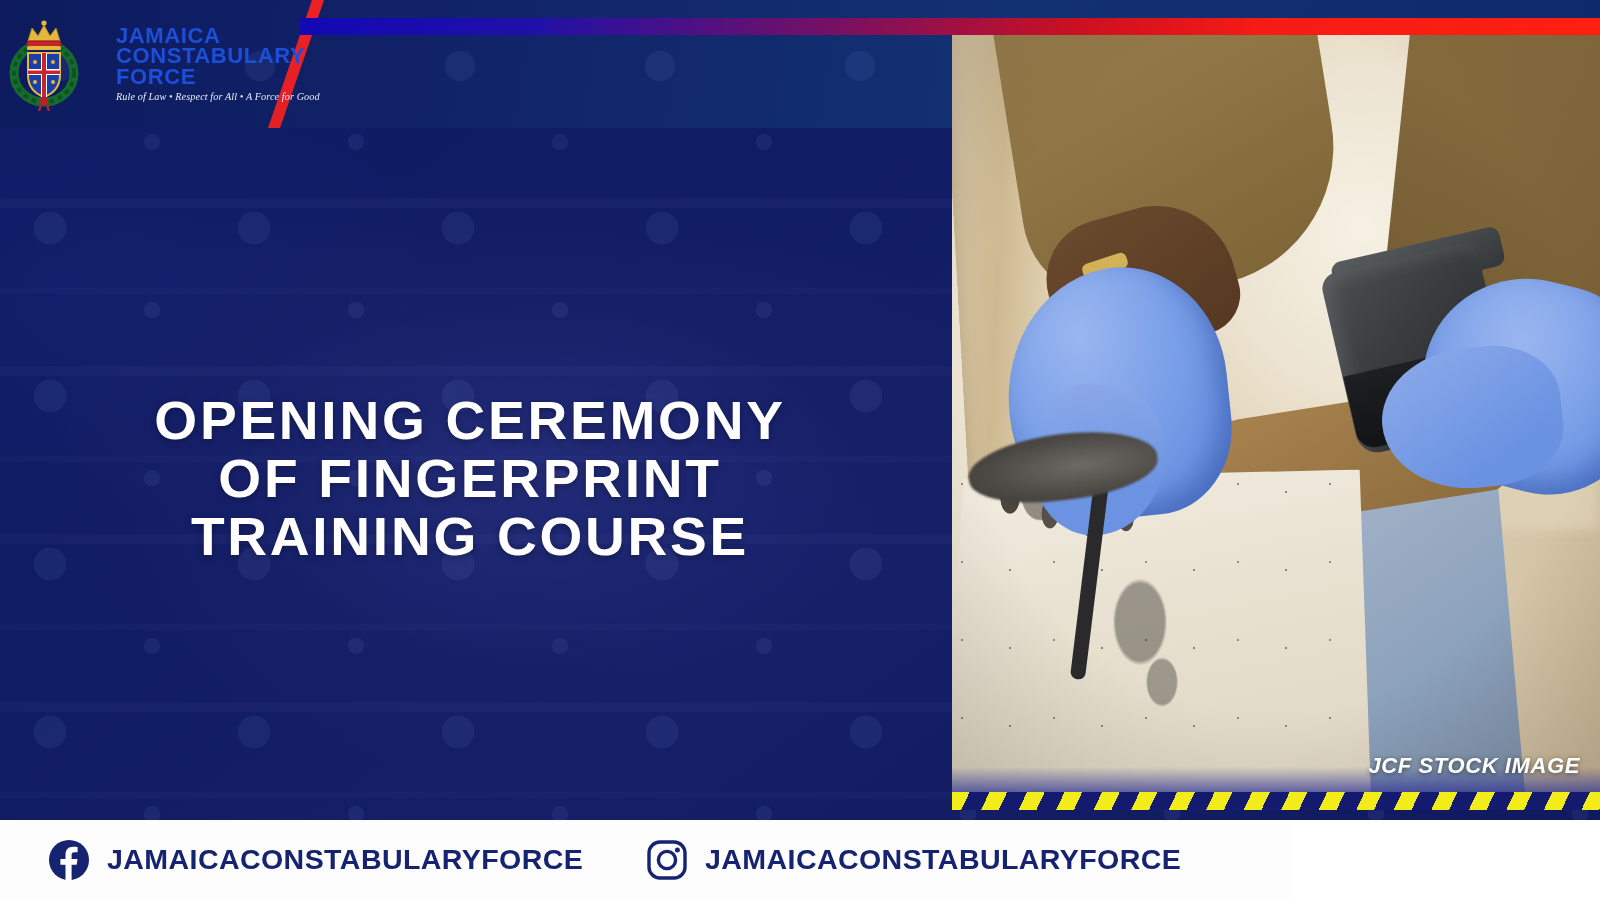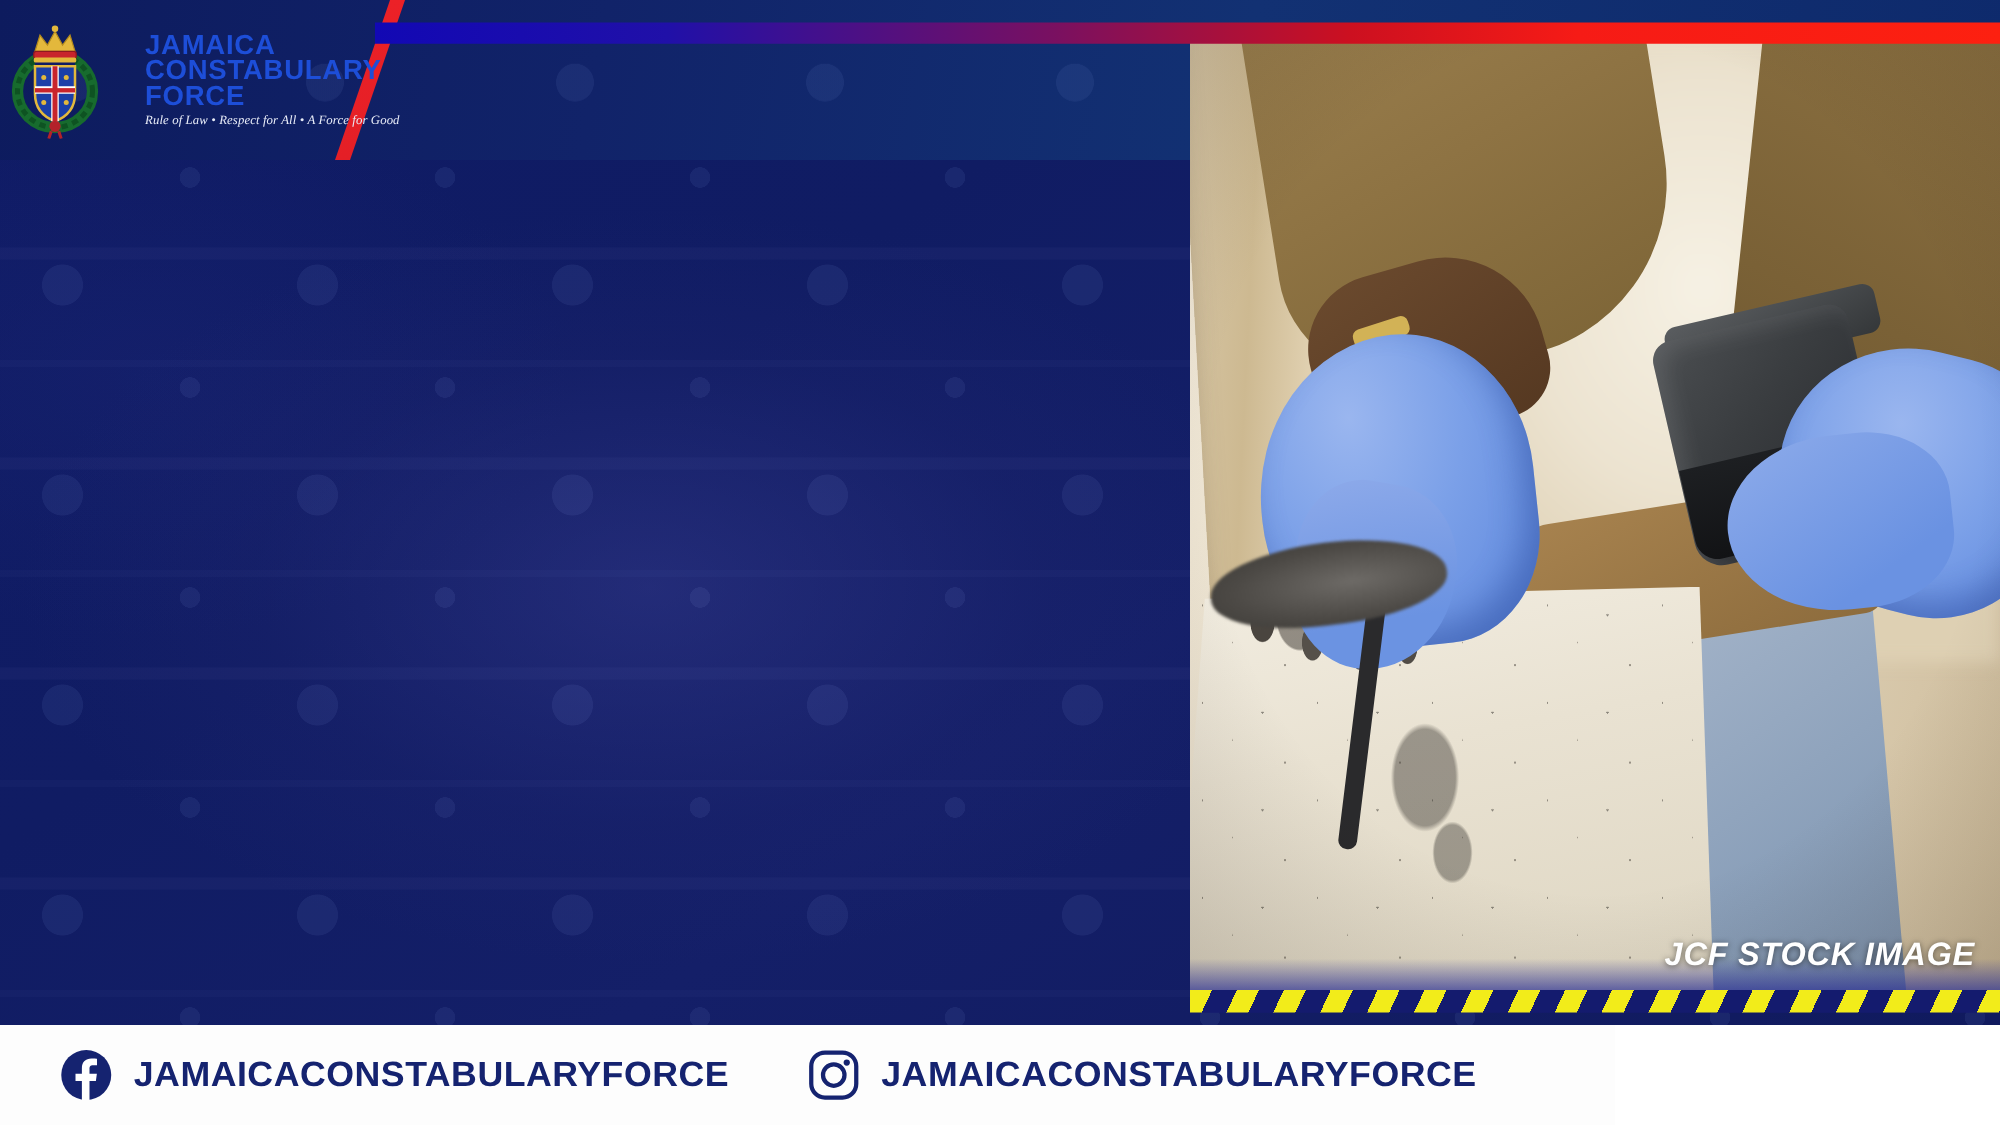--- a/index.html
+++ b/index.html
@@ -216,21 +216,21 @@
       radial-gradient(circle 1.6px at 58px 22px, #2f2c27 0 55%, rgba(0,0,0,0) 57%),
       radial-gradient(circle 1.2px at 76px 62px, #4a443c 0 55%, rgba(0,0,0,0) 57%);
     background-size:92px 78px,92px 78px,92px 78px,92px 78px;
   }
   .ph-vignette {
     left:0; top:0; width:648px; height:763px;
     background:radial-gradient(ellipse 560px 620px at 50% 45%, rgba(0,0,0,0) 55%, rgba(30,20,10,.22) 100%);
   }
   .stock-label {
     position:absolute; right:20px; bottom:14px; z-index:9;
-    color:#ffffff; font-size:26px; font-style:italic; font-weight:bold;
+    color:#ffffff; font-size:22px; font-style:italic; font-weight:bold;
     letter-spacing:.6px; text-shadow:0 1px 5px rgba(0,0,0,.55);
   }
   .photo-bluefade {
     position:absolute; left:0; bottom:0; width:648px; height:26px;
     background:linear-gradient(to bottom, rgba(40,45,140,0) 0%, rgba(45,50,150,.72) 100%);
     z-index:8;
   }
 
   
   .caution-tape {
@@ -339,20 +339,25 @@
     <div class="ph ph-jar"></div>
     <div class="ph ph-powder"></div>
     <div class="ph ph-glove2"></div>
     <div class="ph ph-glove2b"></div>
     <div class="ph ph-vignette"></div>
     <div class="photo-bluefade"></div>
     <div class="stock-label">JCF STOCK IMAGE</div>
   </div>
   <div class="caution-tape"></div>
 
+  <div class="title-block">
+    <div class="title-line">OPENING CEREMONY</div>
+    <div class="title-line">OF FINGERPRINT</div>
+    <div class="title-line">TRAINING COURSE</div>
+  </div>
 
   <div class="footer">
 
     <div class="social s1">
       <span class="sicon">
         <svg viewBox="0 0 42 42" width="42" height="42">
           <circle cx="21" cy="21" r="20" fill="#152370"></circle>
           <path d="M23.6 41V25.8h5.1l.8-5.9h-5.9v-3.8c0-1.7.5-2.9 2.9-2.9h3.1V8c-.5-.1-2.4-.2-4.5-.2-4.5 0-7.6 2.7-7.6 7.8v4.3h-5.1v5.9h5.1V41z" fill="#ffffff"></path>
         </svg>
       </span>

